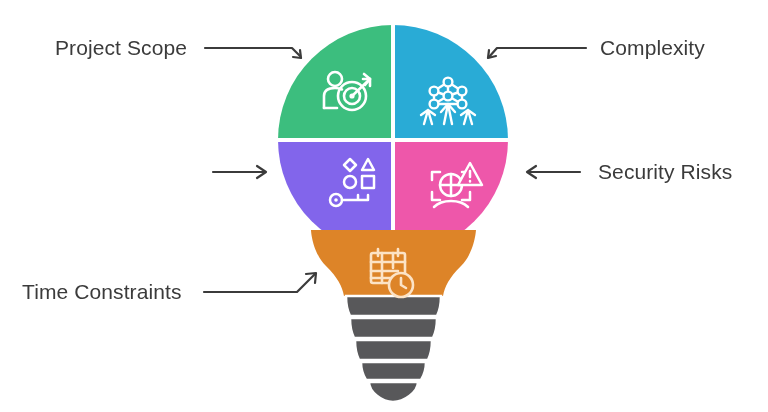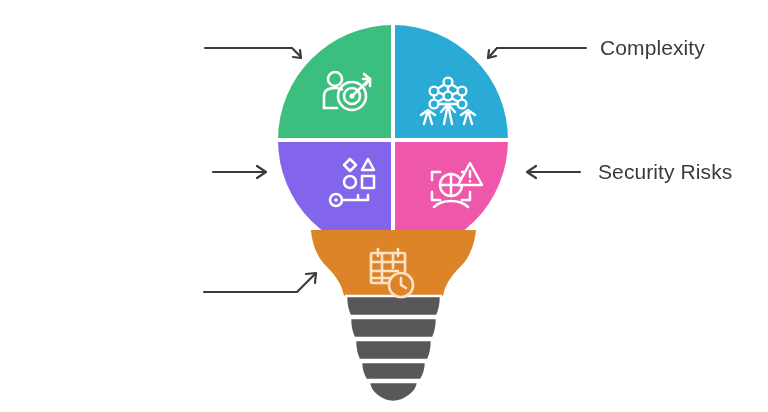--- a/index.html
+++ b/index.html
@@ -160,20 +160,22 @@
         <path d="M536,166 L527,172 L536,178"></path>
       </g>
 
       <g>
         <path d="M204,292 L297,292 L315,274"></path>
         <path d="M306,274 L316,273 L315,283"></path>
       </g>
     </g>
   </svg>
 
+  <div class="label left-align" style="left:55px; top:35px; width:150px;">Project Scope</div>
 
   <div class="label left-align" style="left:600px; top:35px; width:170px;">Complexity</div>
 
 
   <div class="label left-align" style="left:598px; top:159px; width:180px;">Security Risks</div>
 
+  <div class="label left-align" style="left:22px; top:279px; width:200px;">Time Constraints</div>
 
 </div>
 
 </body></html>

